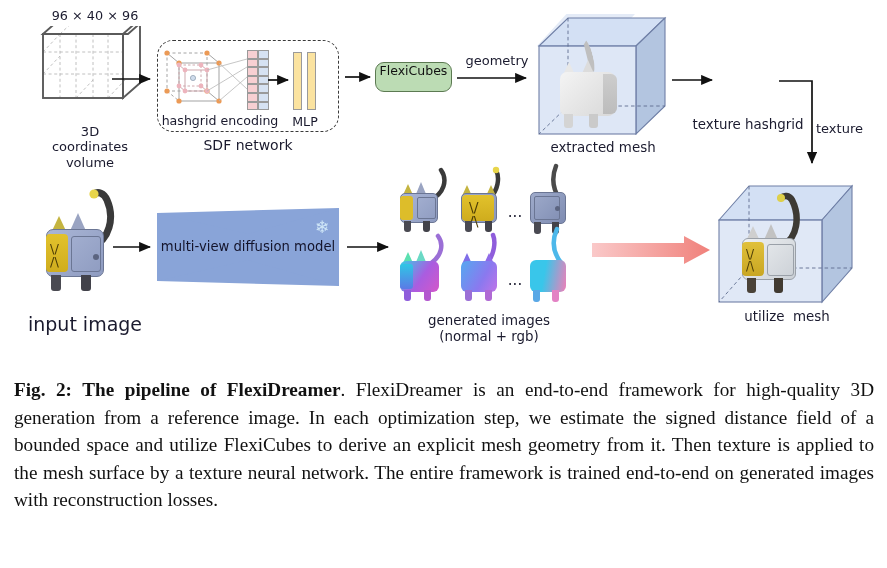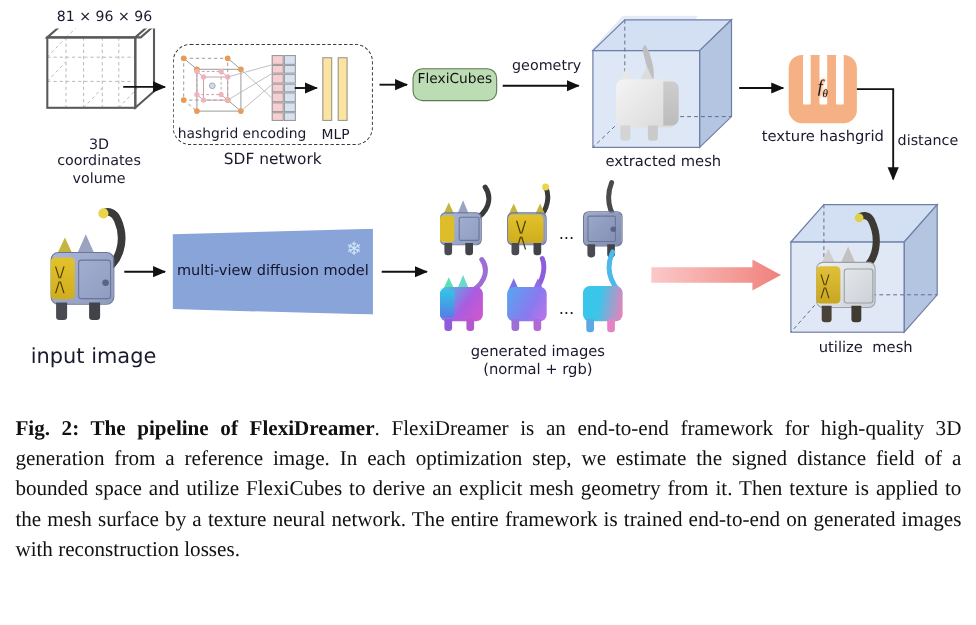--- a/index.html
+++ b/index.html
@@ -119,21 +119,21 @@
     border:1.1px solid #6f7fa6;
   }
   
   #volcube { position:absolute; }
 </style>
 </head>
 <body>
 
 <div id="figure">
 
-  <div class="lbl" style="left:40px; top:8px; width:110px; font-size:12.8px;">81 × 96 × 96</div>
+  <div class="lbl" style="left:40px; top:8px; width:110px; font-size:12.8px;">96 × 40 × 96</div>
 
   <svg id="volcube" style="left:38px; top:26px;" width="120" height="95" viewBox="0 0 120 95">
 
     <g stroke="#b9b9b9" stroke-width="0.9" stroke-dasharray="3,2.6" fill="none">
       <line x1="22" y1="8" x2="22" y2="72"></line>
       <line x1="55" y1="8" x2="55" y2="72"></line>
       <line x1="5" y1="26" x2="84" y2="26"></line>
       <line x1="5" y1="48" x2="84" y2="48"></line>
       <line x1="5" y1="26" x2="22" y2="8"></line>
       <line x1="5" y1="48" x2="22" y2="30"></line>
@@ -269,30 +269,22 @@
       <div class="body" style="left:1px; top:34px; width:55px; height:44px;
                   background:linear-gradient(135deg,#f4f4f4,#d8d8d8); border-radius:7px;"></div>
       <div class="body" style="left:44px; top:36px; width:14px; height:40px;
                   background:linear-gradient(180deg,#cdcdcd,#bcbcbc); border-radius:0 6px 6px 0;"></div>
       <div class="leg" style="left:5px;  top:76px; width:9px; height:14px; background:#d4d4d4;"></div>
       <div class="leg" style="left:30px; top:76px; width:9px; height:14px; background:#cacaca;"></div>
     </div>
   </div>
   <div class="lbl" style="left:528px; top:140px; width:150px; font-size:13.4px;">extracted mesh</div>
 
-  <div class="rbox texnet" style="left:717px; top:50px; width:62px; height:62px; position:absolute;">
-    <div class="stripe"></div>
-    <div class="stripe"></div>
-    <div class="stripe"></div>
-    <div class="ftheta">
-      <span>f</span><sub>θ</sub>
-    </div>
-  </div>
   <div class="lbl" style="left:688px; top:117px; width:120px; font-size:13.4px;">texture hashgrid</div>
-  <div class="lbl" style="left:816px; top:121px; width:64px; font-size:13px; text-align:left;">distance</div>
+  <div class="lbl" style="left:816px; top:121px; width:64px; font-size:13px; text-align:left;">texture</div>
 
   <div class="cat" style="left:45px; top:192px; width:92px; height:112px;">
 
     <svg style="position:absolute; left:34px; top:-4px;" width="52" height="62" viewBox="0 0 52 62">
       <path d="M14 58 C 30 52, 36 30, 28 12 C 25 5, 19 3, 15 6" fill="none" stroke="#3a3a3a" stroke-width="7" stroke-linecap="round"></path>
       <circle cx="15" cy="6" r="4.6" fill="#e8d54a"></circle>
     </svg>
 
     <div style="position:absolute; left:6px; top:24px; width:0; height:0;
                 border-left:8px solid transparent; border-right:8px solid transparent;

